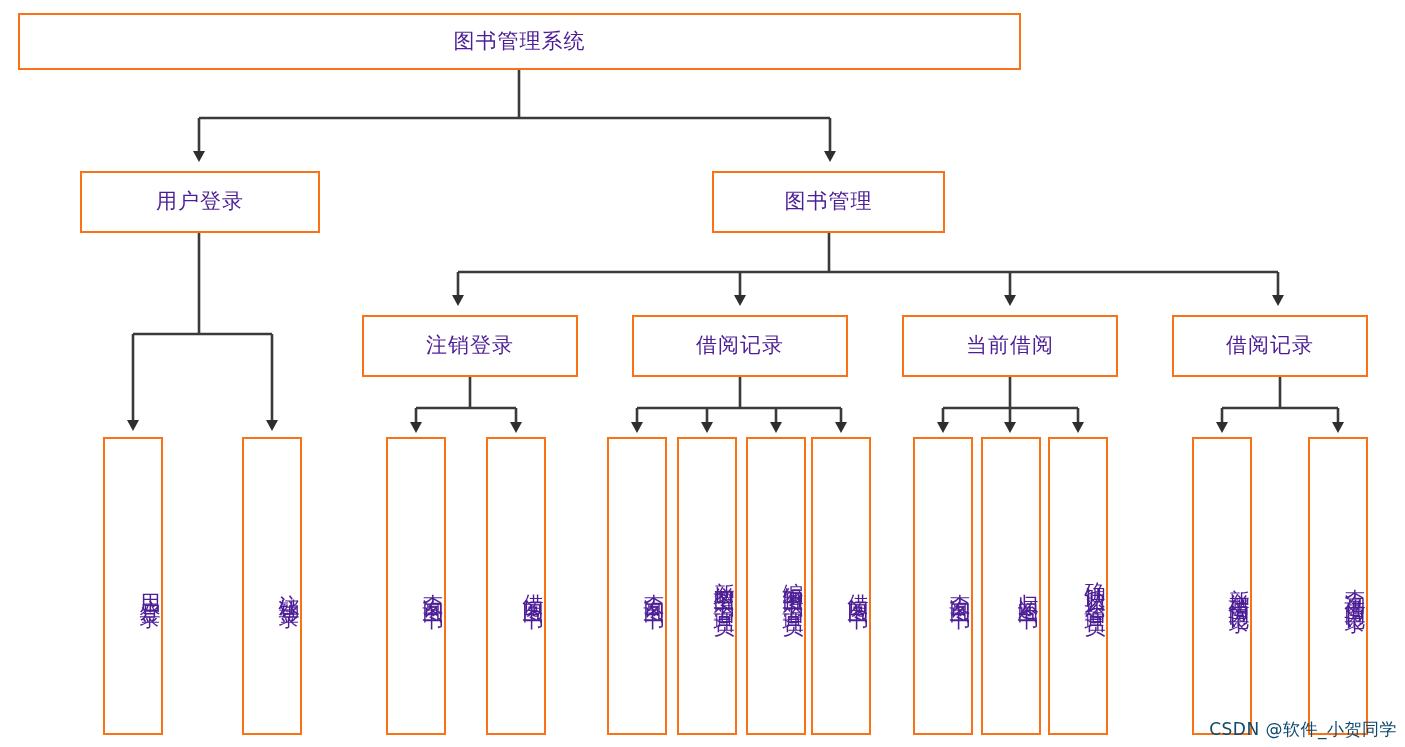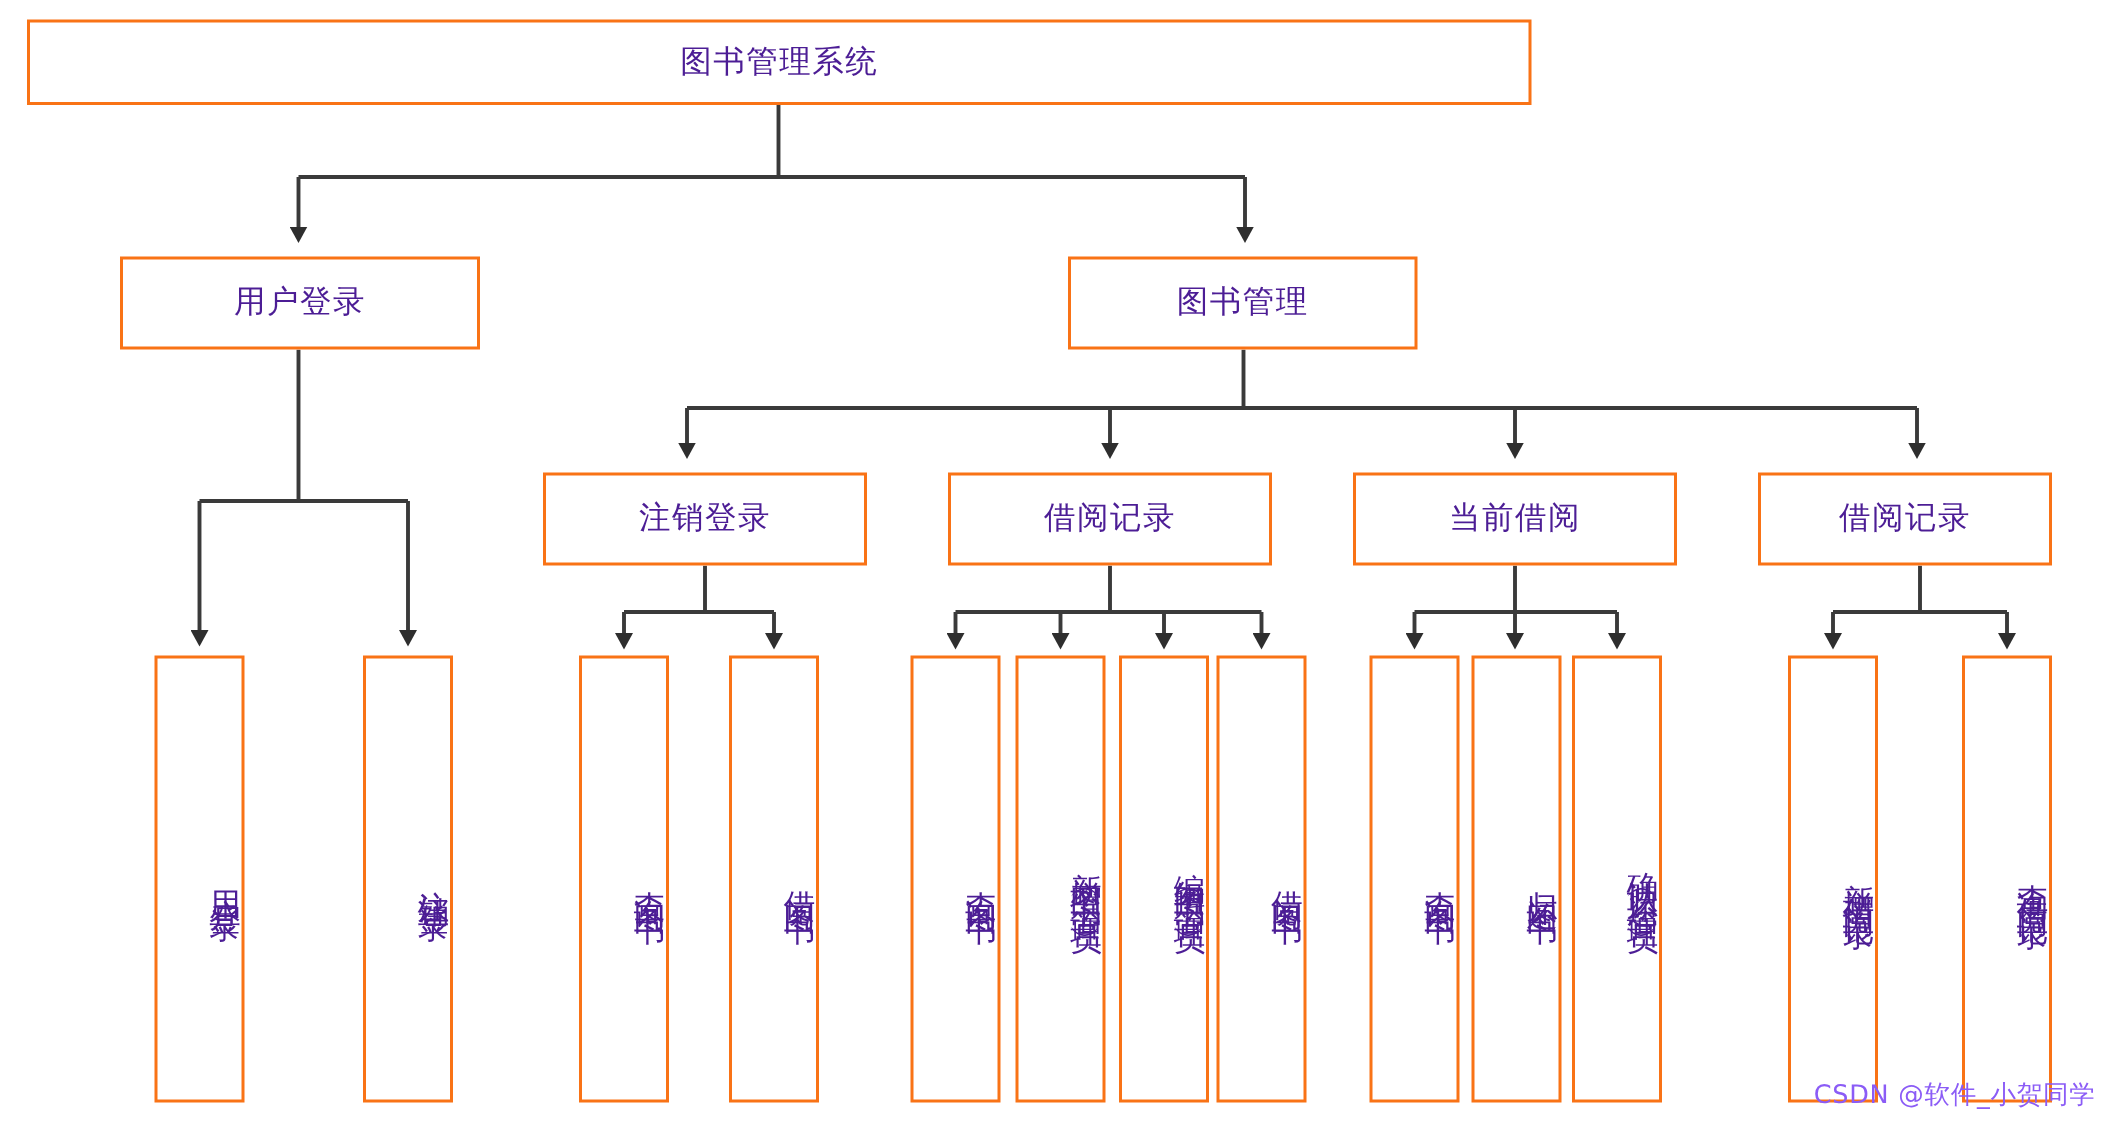--- a/index.html
+++ b/index.html
@@ -53,21 +53,21 @@
     justify-content: center;
   }
   .node.vert > span {
     display: block;
   }
   .watermark {
     position: absolute;
     right: 8px;
     bottom: 6px;
     font-size: 17px;
-    color: #8b5cf6;
+    color: #0c4a6e;
     letter-spacing: 0.5px;
     z-index: 3;
     white-space: nowrap;
   }
 </style>
 </head>
 <body>
 
 <div id="canvas">
 

